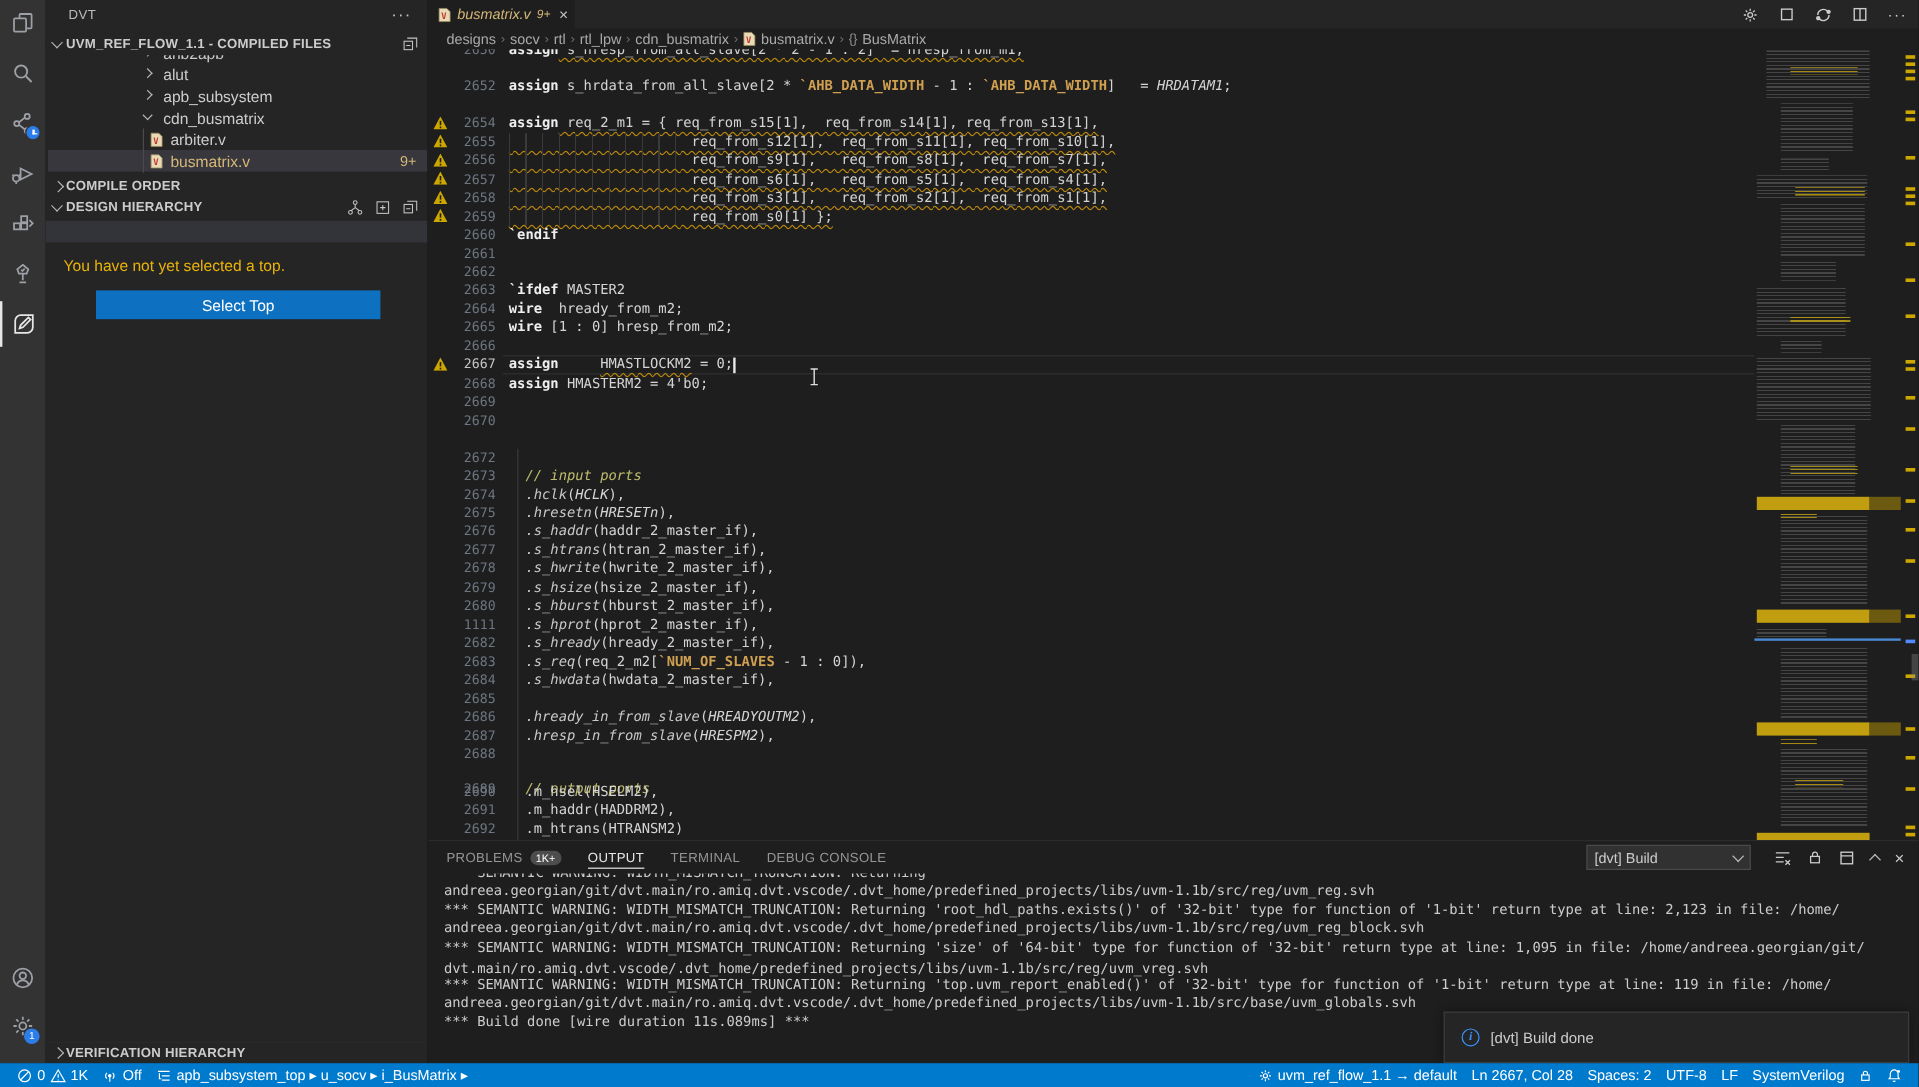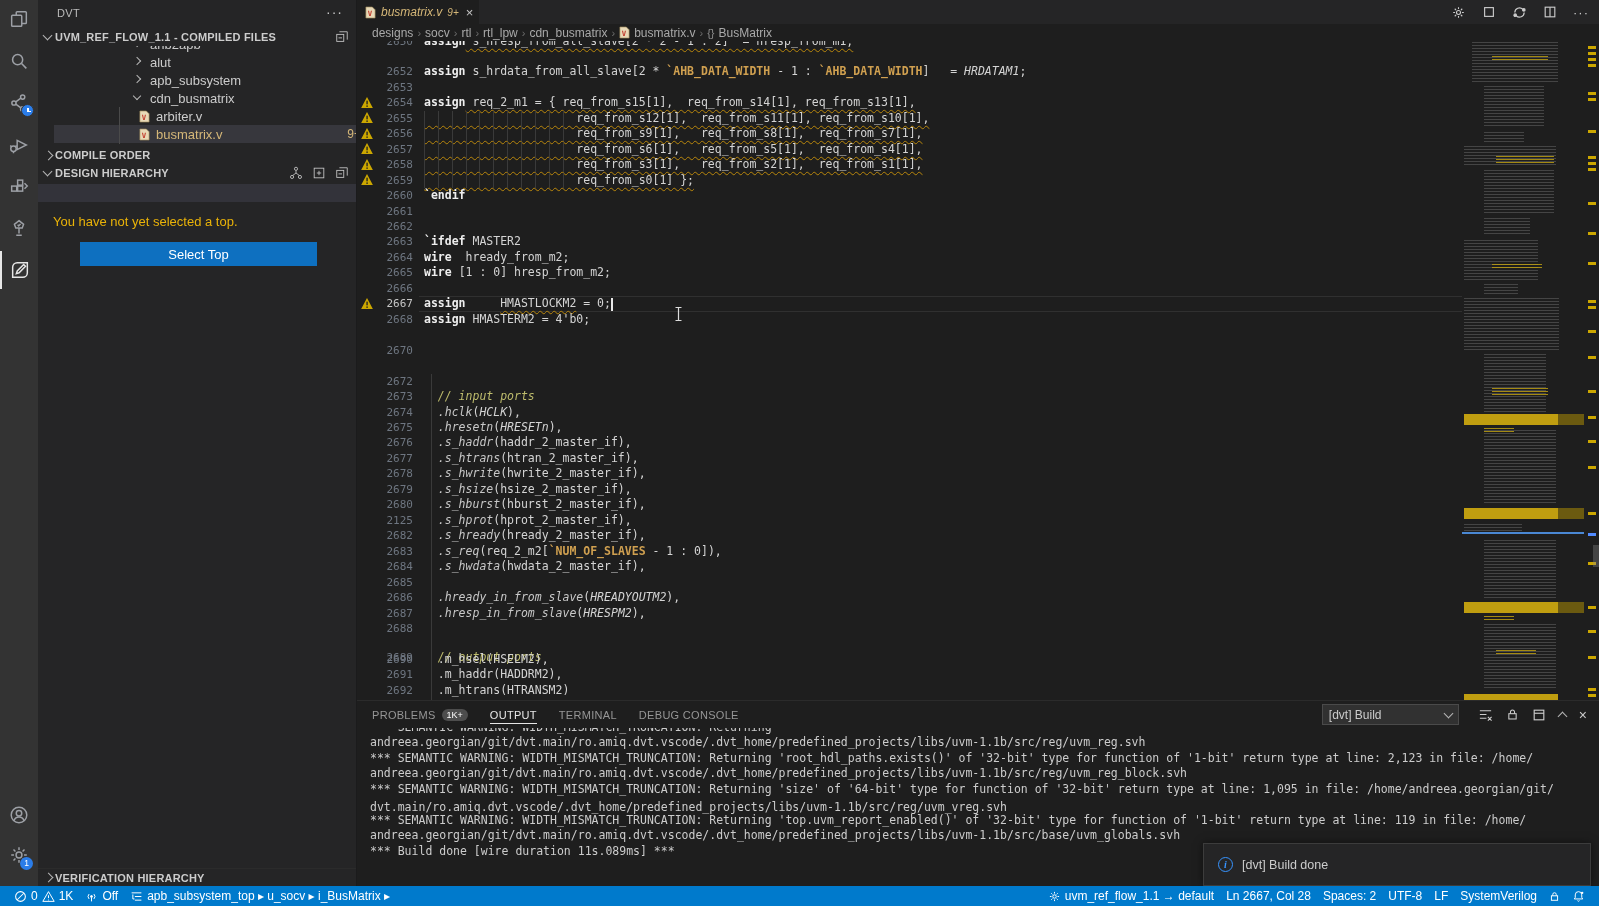--- a/index.html
+++ b/index.html
@@ -24,21 +24,21 @@
   #sidebar-title { position:absolute; left:0; top:0; width:100%; height:28px; }
   #sidebar-title .t { position:absolute; left:19px; top:7px; font-size:11px; color:#bbbbbb; letter-spacing:.4px; }
   #sidebar-title .more { position:absolute; right:14px; top:4px; color:#c5c5c5; font-size:14px; letter-spacing:1px; }
   .sect { position:absolute; left:0; width:100%; height:18px; background:#252526; font-size:11px; font-weight:bold; color:#cccccc; }
   .sect .lbl { position:absolute; left:17px; top:3px; letter-spacing:.2px; white-space:nowrap; }
   .chev { position:absolute; width:7px; height:7px; border-right:1.2px solid #b6b6b6; border-bottom:1.2px solid #b6b6b6; }
   .chev.down { transform:rotate(45deg); top:4px; left:5px; }
   .chev.right { transform:rotate(-45deg); top:6px; left:4px; }
   .sect-icons { position:absolute; right:8px; top:2px; display:flex; gap:9px; color:#c5c5c5; }
   #tree { position:absolute; left:0; top:46px; width:100%; height:99px; overflow:hidden; }
-  .trow { position:absolute; left:16px; width:100%; height:18px; color:#cccccc;padding-left:43px; }
+  .trow { position:absolute; left:2px; width:100%; height:18px; color:#cccccc;padding-left:43px; }
   .trow.selected { background:#37373d; }
   .trow .tchev { position:absolute; left:80px; top:5px; }
   .tchev { width:6px; height:6px; border-right:1.1px solid #b6b6b6; border-bottom:1.1px solid #b6b6b6; display:inline-block; }
   .tchev.c { transform:rotate(-45deg); }
   .tchev.e { transform:rotate(45deg); }
   .trow .tlabel { position:absolute; left:96px; top:2px; white-space:nowrap; }
   .trow.file .tlabel { left:102px; }
   .trow .ficon { position:absolute; left:85px; top:2.5px; }
   .trow .tbadge { position:absolute; right:12px; top:2px; color:#d5b778; font-size:12px; }
   .trow.warnfile .tlabel { color:#d5b778; }
@@ -340,24 +340,20 @@
     <div id="port-guide"></div>
     <div id="code">
         <div class="line" style="top: -7.5px;">
           <span class="num">2650</span>
           <span class="txt"><span class="tk-k">assign</span><span class=" squig"> s_hresp_from_all_slave[2 * 2 - 1 : 2]  = hresp_from_m1;</span></span>
         </div>
         <div class="line" style="top: 23.42px;">
           <span class="num">2652</span>
           <span class="txt"><span class="tk-k">assign</span><span class=""> s_hrdata_from_all_slave[2 * </span><span class="tk-m">`AHB_DATA_WIDTH</span><span class=""> - 1 : </span><span class="tk-m">`AHB_DATA_WIDTH</span><span class="">]   = </span><span class="tk-I">HRDATAM1</span><span class="">;</span></span>
         </div>
-        <div class="line" style="top: 38.88px;">
-          <span class="num">2653</span>
-          <span class="txt"></span>
-        </div>
         <div class="line" style="top: 54.34px;">
           <span class="gut">
             <svg width="12" height="11" viewBox="0 0 16 15">
               <path d="M8 0L16 15H0z" fill="#cca700"></path>
               <rect x="7.2" y="5" width="1.8" height="5" fill="#1e1e1e"></rect>
               <rect x="7.2" y="11.5" width="1.8" height="2" fill="#1e1e1e"></rect>
             </svg>
           </span>
           <span class="num">2654</span>
           <span class="txt"><span class="tk-k">assign</span><span class=" squig"> req_2_m1 = { req_from_s15[1],  req_from_s14[1], req_from_s13[1],</span></span>
@@ -453,20 +449,24 @@
               <rect x="7.2" y="11.5" width="1.8" height="2" fill="#1e1e1e"></rect>
             </svg>
           </span>
           <span class="num">2667</span>
           <span class="txt"><span class="tk-k">assign</span><span class="">     </span><span class=" squig">HMASTLOCKM2</span><span class=""> = 0;</span></span>
         </div>
         <div class="line" style="top: 270.78px;">
           <span class="num">2668</span>
           <span class="txt"><span class="tk-k">assign</span><span class=""> HMASTERM2 = 4'b0;</span></span>
         </div>
+        <div class="line" style="top: 286.24px;">
+          <span class="num">2669</span>
+          <span class="txt"></span>
+        </div>
         <div class="line" style="top: 301.7px;">
           <span class="num">2670</span>
           <span class="txt"></span>
         </div>
         <div class="line" style="top: 332.62px;">
           <span class="num">2672</span>
           <span class="txt"></span>
         </div>
         <div class="line" style="top: 348.08px;">
           <span class="num">2673</span>
@@ -494,21 +494,21 @@
         </div>
         <div class="line" style="top: 440.84px;">
           <span class="num">2679</span>
           <span class="txt"><span class="tk-i">  .s_hsize</span><span class="">(hsize_2_master_if),</span></span>
         </div>
         <div class="line" style="top: 456.3px;">
           <span class="num">2680</span>
           <span class="txt"><span class="tk-i">  .s_hburst</span><span class="">(hburst_2_master_if),</span></span>
         </div>
         <div class="line" style="top: 471.76px;">
-          <span class="num">2125</span>
+          <span class="num">1111</span>
           <span class="txt"><span class="tk-i">  .s_hprot</span><span class="">(hprot_2_master_if),</span></span>
         </div>
         <div class="line" style="top: 487.22px;">
           <span class="num">2682</span>
           <span class="txt"><span class="tk-i">  .s_hready</span><span class="">(hready_2_master_if),</span></span>
         </div>
         <div class="line" style="top: 502.68px;">
           <span class="num">2683</span>
           <span class="txt"><span class="tk-i">  .s_req</span><span class="">(req_2_m2[</span><span class="tk-m">`NUM_OF_SLAVES</span><span class=""> - 1 : 0]),</span></span>
         </div>

